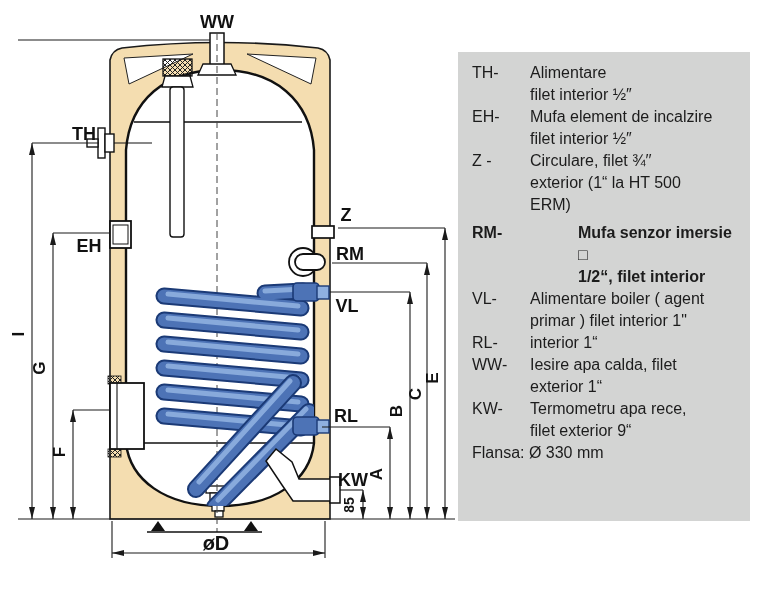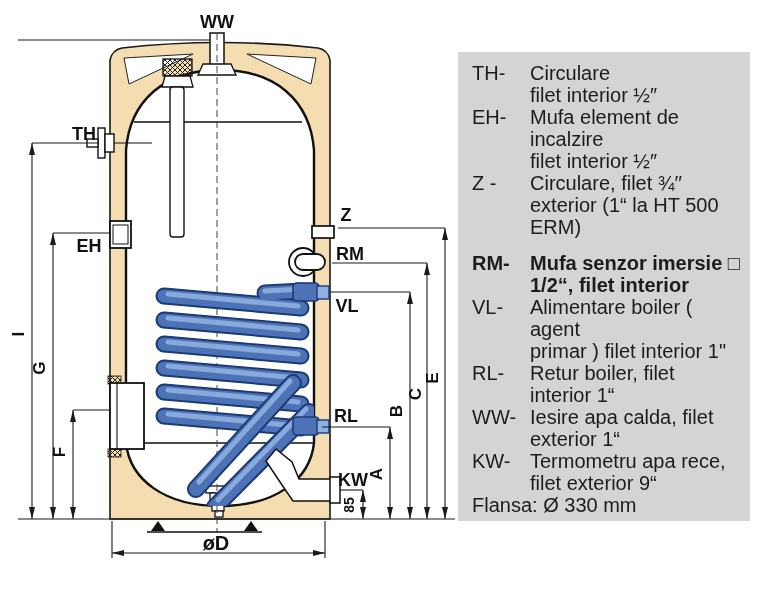--- a/index.html
+++ b/index.html
@@ -7,23 +7,23 @@
          font-family:"Liberation Sans",sans-serif;}
   svg{position:absolute;left:0;top:0;}
   svg text{font-family:"Liberation Sans",sans-serif;font-weight:bold;fill:#111;}
   .port-label{font-size:18px;}
   .dim-label{font-size:17px;}
   .dia-label{font-size:20px;}
   .small-dim{font-size:14px;}
 
   #legend{position:absolute;left:458px;top:52px;width:292px;height:469px;
           background:#d3d4d3;box-sizing:border-box;padding:10px 8px 0 14px;
-          color:#1c1c1c;font-size:20px;line-height:22px;}
+          color:#1c1c1c;font-size:16px;line-height:22px;}
   .lg-row{display:grid;grid-template-columns:58px 1fr;}
-  .lg-row.gap{margin-top:14px;}
+  .lg-row.gap{margin-top:6px;gap:48px;}
   .lg-row.bold{font-weight:bold;}
   .lg-flansa{margin-top:0;}
   .lg-flansa b{font-weight:normal;}
 </style>
 </head>
 <body>
 
 <div id="stage">
 
 <svg width="760" height="590" viewBox="0 0 760 590">
@@ -185,21 +185,21 @@
   <text class="dim-label" x="421" y="394" text-anchor="middle" transform="rotate(-90 421 394)">C</text>
   <text class="dim-label" x="438" y="378" text-anchor="middle" transform="rotate(-90 438 378)">E</text>
   <text class="small-dim" x="354" y="505" text-anchor="middle" transform="rotate(-90 354 505)">85</text>
   <text class="dia-label" x="216" y="550" text-anchor="middle">øD</text>
 </svg>
 
 <div id="legend">
   <div class="lg-row">
     <span class="lg-label">TH-</span>
     <div class="lg-lines">
-      <div>Circulare</div>
+      <div>Alimentare</div>
       <div>filet interior ½″</div>
     </div>
   </div>
   <div class="lg-row">
     <span class="lg-label">EH-</span>
     <div class="lg-lines">
       <div>Mufa element de incalzire</div>
       <div>filet interior ½″</div>
     </div>
   </div>
@@ -221,21 +221,20 @@
   <div class="lg-row">
     <span class="lg-label">VL-</span>
     <div class="lg-lines">
       <div>Alimentare boiler ( agent</div>
       <div>primar ) filet interior 1"</div>
     </div>
   </div>
   <div class="lg-row">
     <span class="lg-label">RL-</span>
     <div class="lg-lines">
-      <div>Retur boiler, filet</div>
       <div>interior 1“</div>
     </div>
   </div>
   <div class="lg-row">
     <span class="lg-label">WW-</span>
     <div class="lg-lines">
       <div>Iesire apa calda, filet</div>
       <div>exterior 1“</div>
     </div>
   </div>

